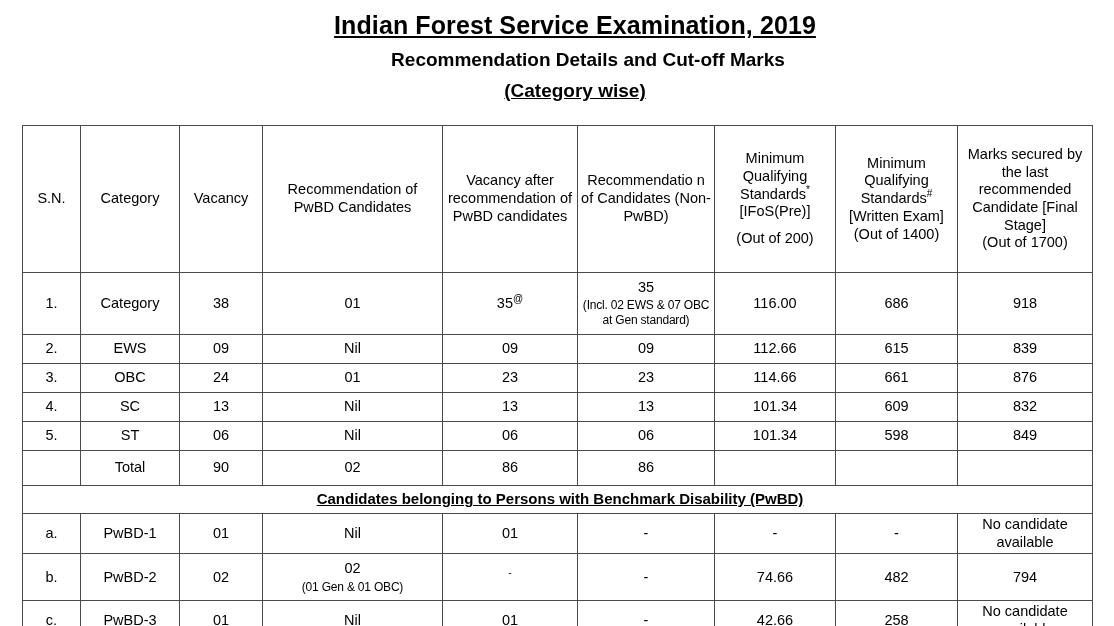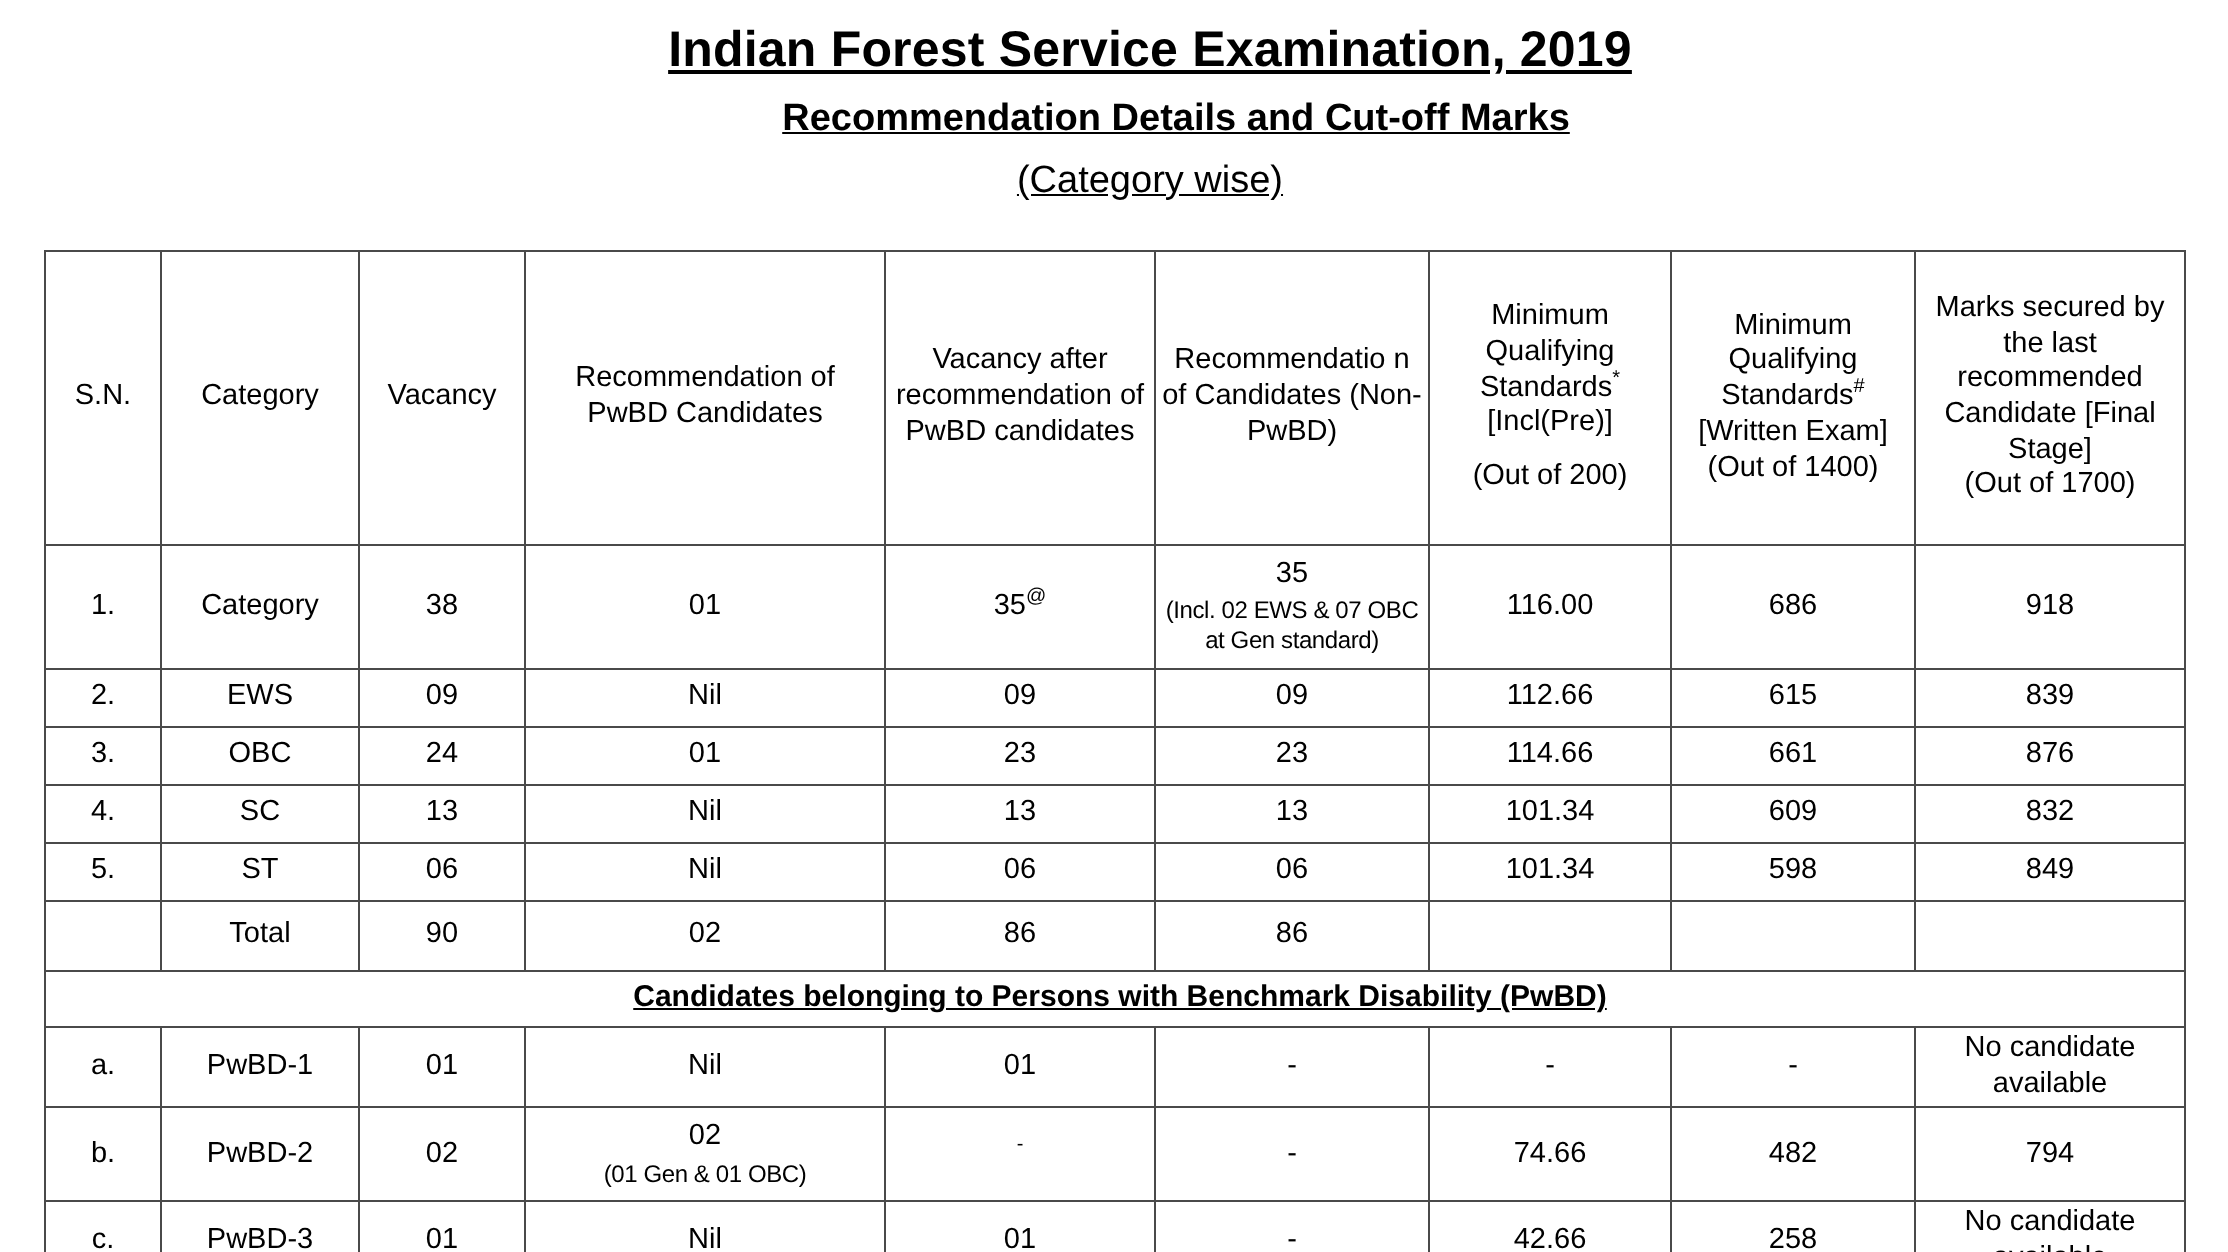--- a/index.html
+++ b/index.html
@@ -28,28 +28,27 @@
   .title-main {
     font-size: 25px;
     font-weight: bold;
     text-decoration: underline;
     line-height: 1.25;
     letter-spacing: 0.1px;
   }
   .title-sub {
     font-size: 19px;
     font-weight: bold;
-    text-decoration: underline;
     line-height: 1.35;
     margin-top: 6px;
     margin-left: 26px;
   }
   .title-sub2 {
     font-size: 19px;
-    font-weight: normal;
+    font-weight: bold;
     text-decoration: underline;
     line-height: 1.35;
     margin-top: 5px;
   }
   
   .table-wrap {
     position: absolute;
     left: 22px;
     top: 125px;
     width: 1070px;
@@ -155,21 +154,21 @@
           <td>S.N.</td>
           <td>Category</td>
           <td>Vacancy</td>
           <td>Recommendation of PwBD Candidates</td>
           <td>Vacancy after recommendation of PwBD candidates</td>
           <td>Recommendatio n of Candidates (Non-PwBD)</td>
           <td>
             <span>Minimum</span><br>
             <span>Qualifying</span><br>
             <span>Standards</span><sup class="mark">*</sup><br>
-            <span>[Incl(Pre)]</span>
+            <span>[IFoS(Pre)]</span>
             <span class="hdr-gap"></span>
             <span>(Out of 200)</span>
           </td>
           <td>
             <span>Minimum</span><br>
             <span>Qualifying</span><br>
             <span>Standards</span><sup class="mark">#</sup><br>
             <span>[Written Exam]</span><br>
             <span>(Out of 1400)</span>
           </td>

